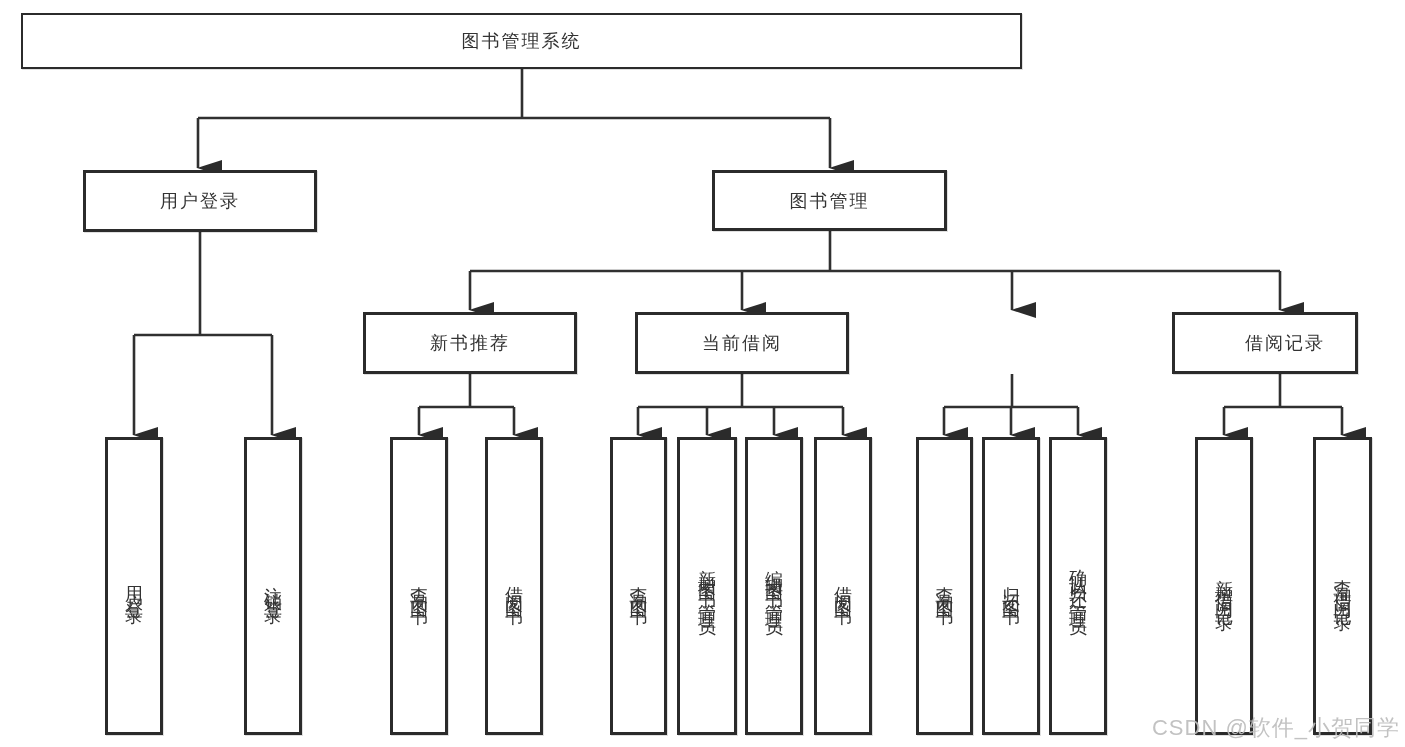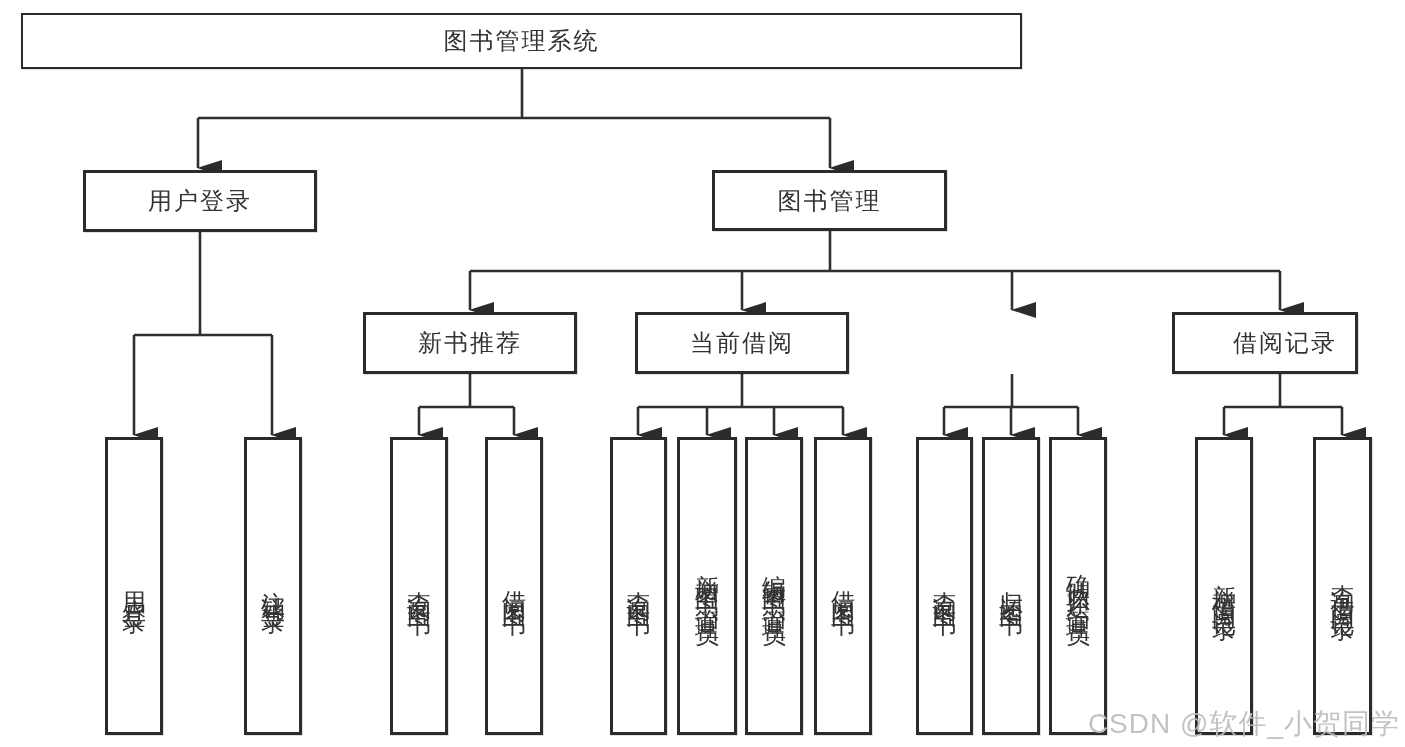--- a/index.html
+++ b/index.html
@@ -24,37 +24,37 @@
   }
   .node {
     position: absolute;
     box-sizing: border-box;
     background: #ffffff;
     border: 3px solid #2b2b2b;
     display: flex;
     align-items: center;
     justify-content: center;
     color: #333333;
-    font-size: 24px;
+    font-size: 18px;
     letter-spacing: 2px;
     text-align: center;
     box-shadow: 1px 1px 0 rgba(0,0,0,0.12);
   }
   .node.root { border-width: 2px; }
   .node.leaf span {
     writing-mode: vertical-rl;
     text-orientation: mixed;
     letter-spacing: 7px;
     line-height: 1;
   }
   .watermark {
     position: absolute;
     right: 5px;
     bottom: 4px;
-    font-size: 28px;
+    font-size: 22px;
     color: #bdbdbd;
     opacity: 0.92;
     letter-spacing: 1px;
     z-index: 10;
     white-space: nowrap;
   }
 </style>
 </head>
 <body>
 

